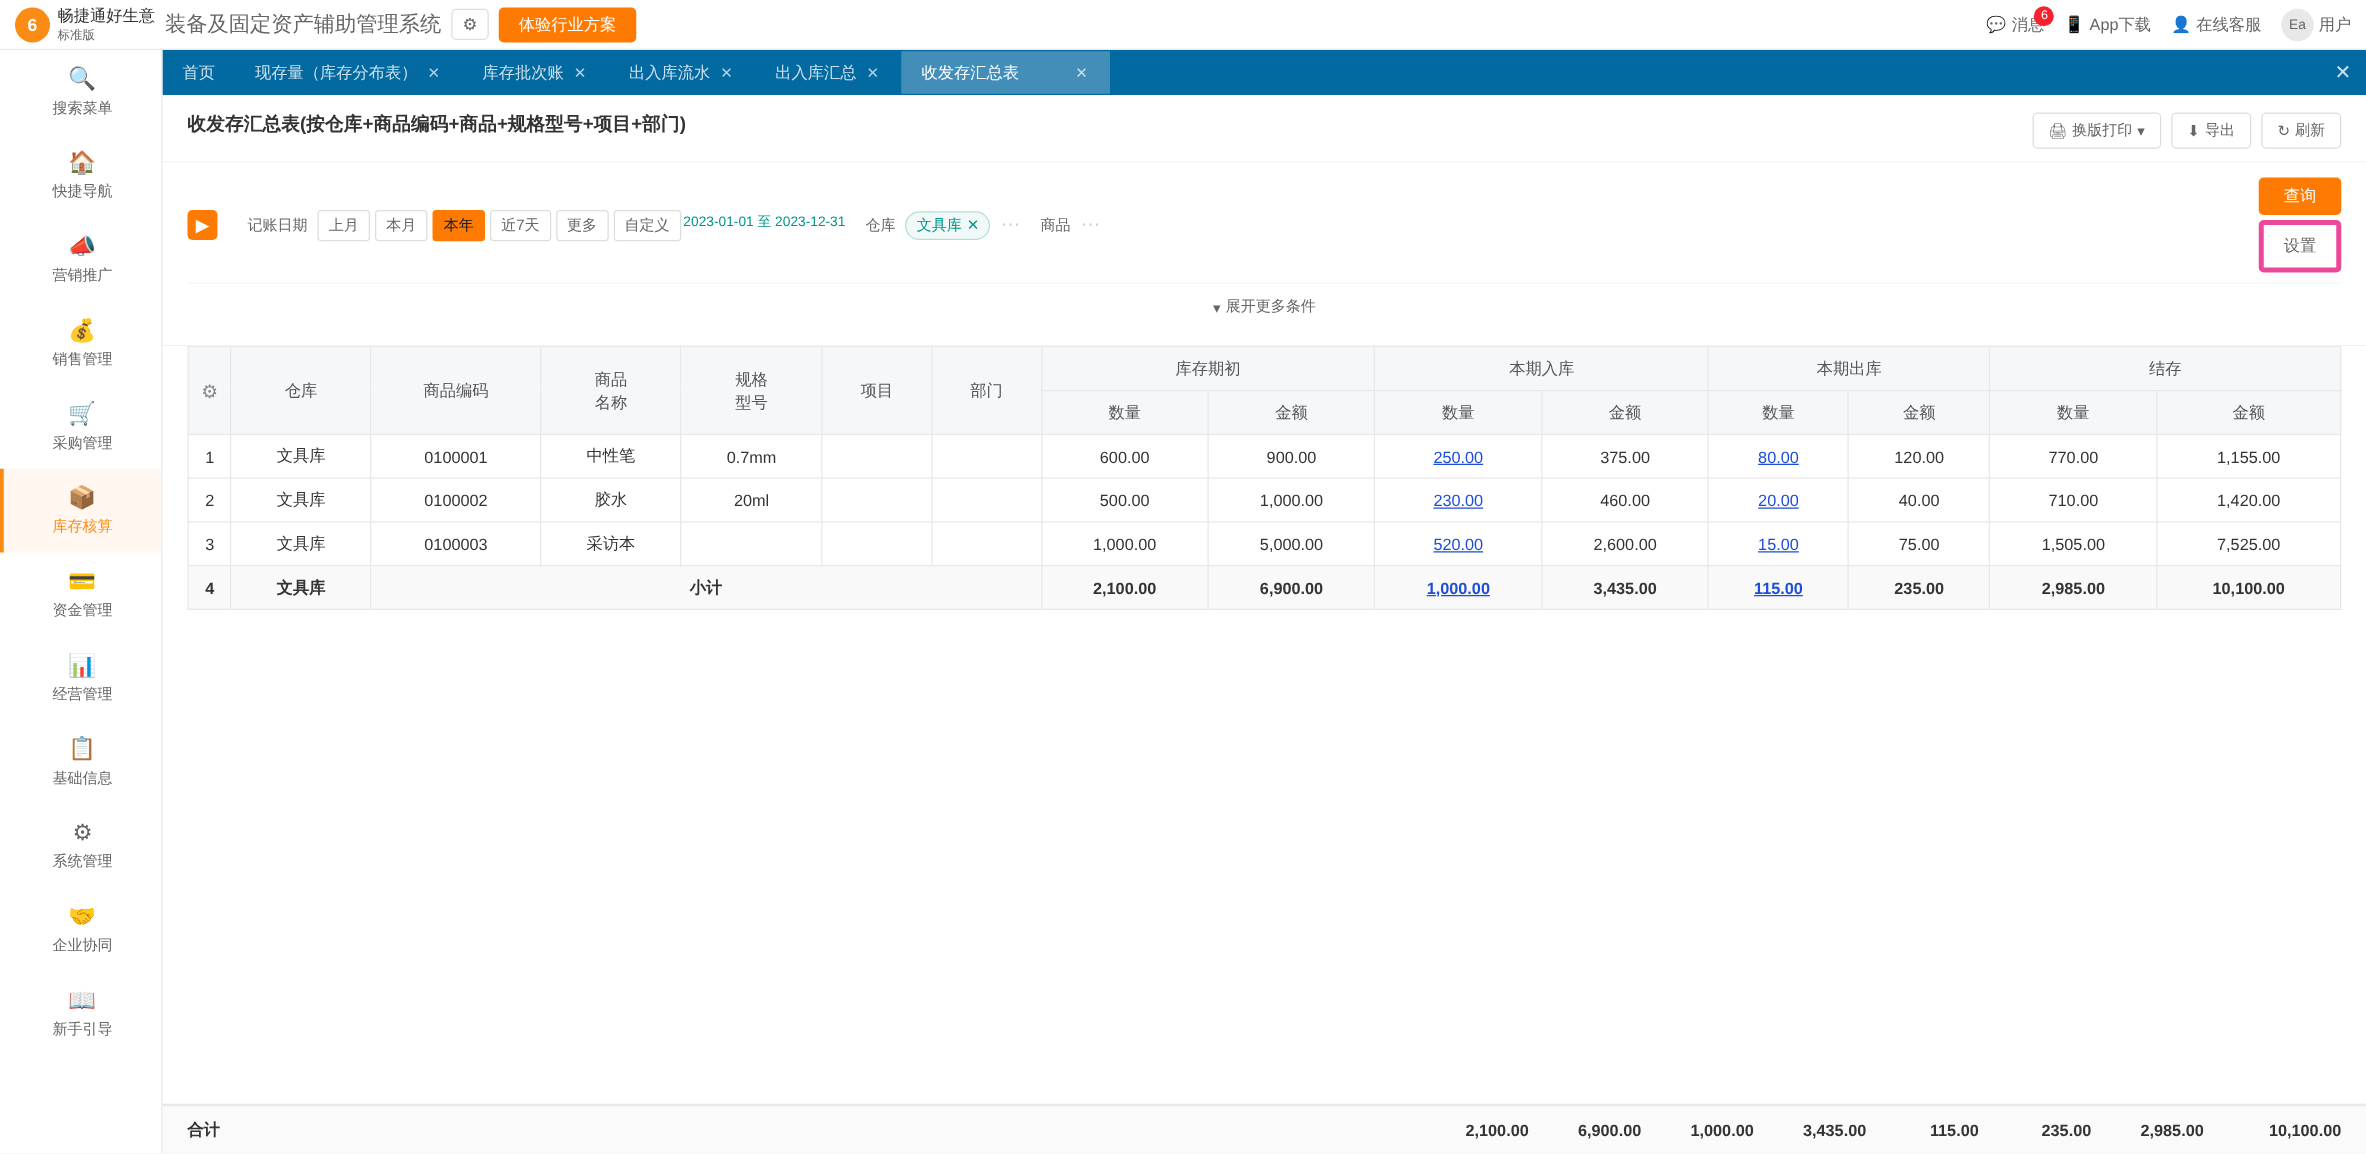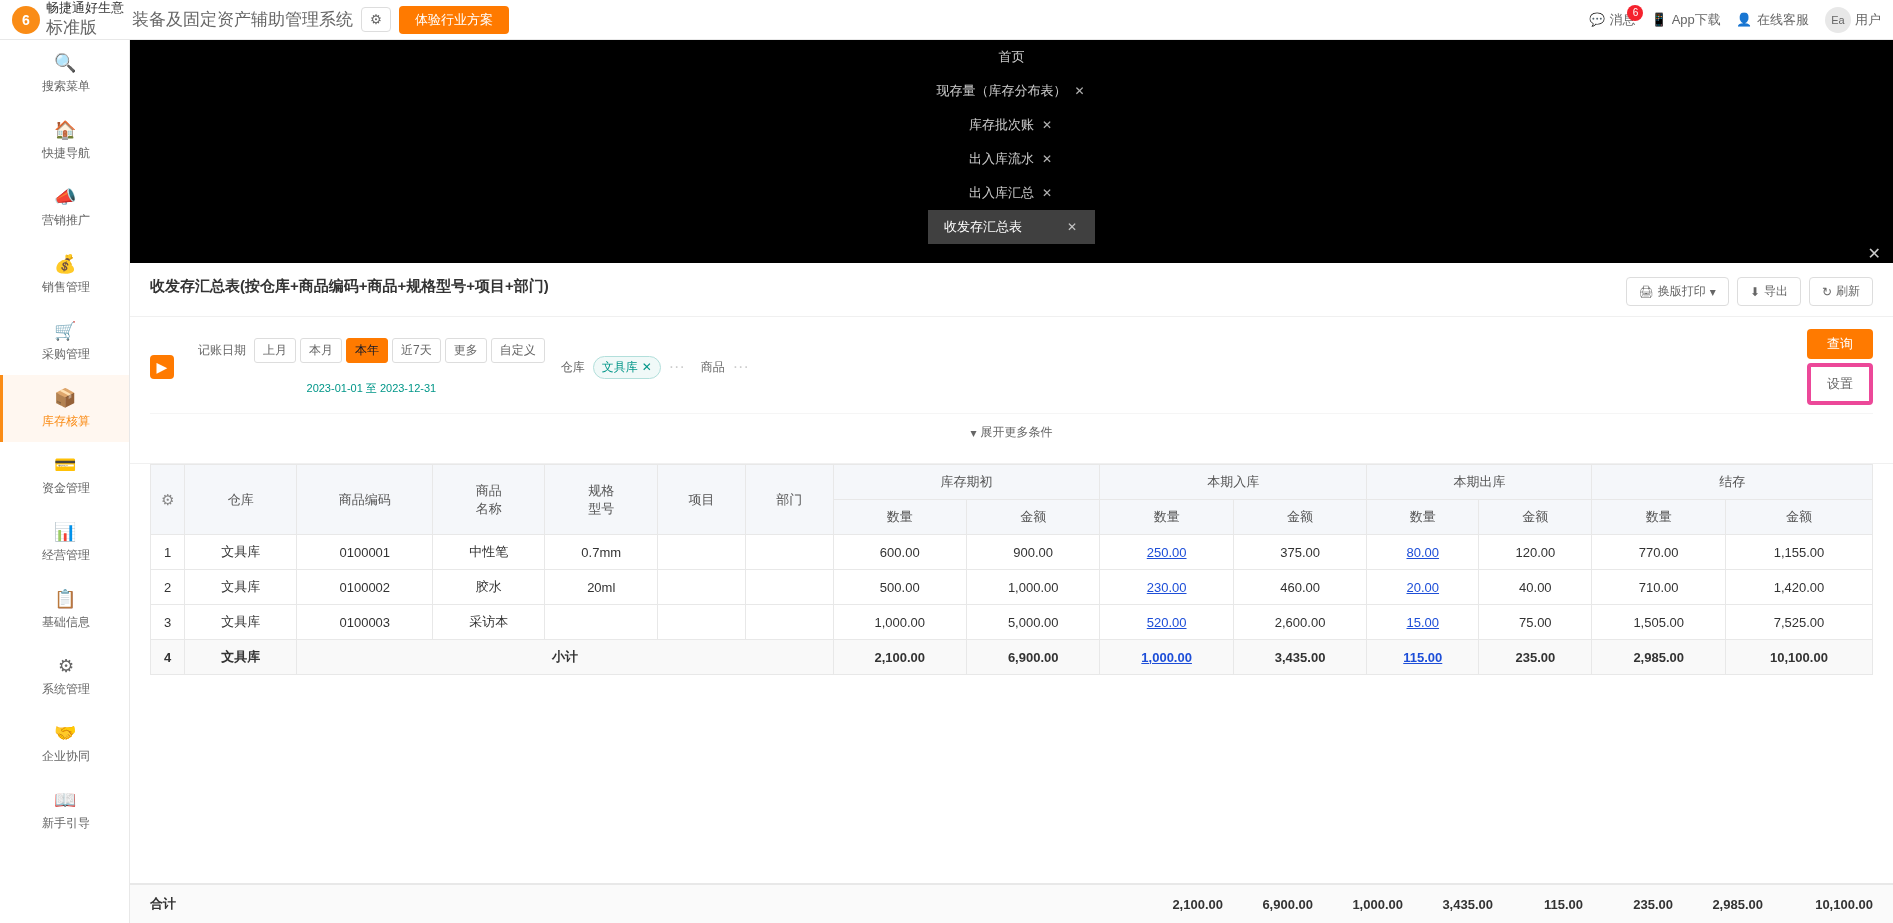--- a/index.html
+++ b/index.html
@@ -2,21 +2,21 @@
 <html><head>
   <meta charset="utf-8">
   <style>
     * { box-sizing: border-box; margin: 0; padding: 0; font-family: 'Microsoft YaHei', Arial, sans-serif; }
     body { background: #f0f2f5; font-size: 13px; color: #333; display: flex; flex-direction: column; height: 923px; overflow: hidden; }
 
     
     .topbar { background: #fff; height: 40px; display: flex; align-items: center; padding: 0 12px; border-bottom: 1px solid #e8e8e8; justify-content: space-between; }
     .topbar-left { display: flex; align-items: center; gap: 8px; }
     .logo-icon { width: 28px; height: 28px; background: #fa8c16; border-radius: 50%; display: flex; align-items: center; justify-content: center; color: #fff; font-weight: bold; font-size: 14px; }
-    .app-name { font-size: 17px; color: #666; line-height: 1.3; }
+    .app-name { font-size: 10px; color: #666; line-height: 1.3; }
     .app-name-main { font-size: 13px; color: #333; font-weight: 500; }
     .system-title { color: #666; font-size: 17px; }
     .industry-btn { background: #ff7a00; color: white; border: none; padding: 5px 16px; border-radius: 4px; cursor: pointer; font-size: 13px; }
     .settings-icon-btn { background: none; border: 1px solid #ddd; padding: 4px 8px; border-radius: 4px; cursor: pointer; color: #666; }
     .topbar-right { display: flex; gap: 16px; align-items: center; color: #666; font-size: 13px; }
     .topbar-right-item { display: flex; align-items: center; gap: 4px; cursor: pointer; position: relative; }
     .badge { background: #f5222d; color: white; border-radius: 50%; width: 16px; height: 16px; font-size: 10px; display: flex; align-items: center; justify-content: center; position: absolute; top: -6px; right: -8px; }
     .user-avatar { width: 26px; height: 26px; background: #e8e8e8; border-radius: 50%; display: flex; align-items: center; justify-content: center; font-size: 11px; }
 
     
@@ -25,21 +25,21 @@
     
     .sidebar { width: 130px; background: #fff; border-right: 1px solid #e8e8e8; display: flex; flex-direction: column; overflow-y: auto; }
     .sidebar-item { display: flex; flex-direction: column; align-items: center; padding: 12px 8px; cursor: pointer; color: #666; font-size: 12px; gap: 4px; border-left: 3px solid transparent; }
     .sidebar-item.active { color: #fa8c16; background: #fff7f0; border-left-color: #fa8c16; }
     .sidebar-icon { font-size: 18px; }
 
     
     .content-area { flex: 1; display: flex; flex-direction: column; overflow: hidden; }
 
     
-    .tab-bar { background: #000000; display: flex; align-items: center; padding: 0; min-height: 36px; flex-direction: column; }
+    .tab-bar { background: #0369a1; display: flex; align-items: center; padding: 0; min-height: 36px; }
     .tab-item { padding: 8px 16px; color: rgba(255,255,255,0.8); cursor: pointer; font-size: 13px; display: flex; align-items: center; gap: 6px; white-space: nowrap; }
     .tab-item.active { background: rgba(255,255,255,0.25); color: #fff; gap: 43px; }
     .tab-close { font-size: 12px; color: rgba(255,255,255,0.7); cursor: pointer; padding: 1px 2px; border-radius: 2px; }
     .tab-bar-close { margin-left: auto; padding: 0 12px; color: rgba(255,255,255,0.8); cursor: pointer; font-size: 16px; }
 
     
     .page-content { flex: 1; overflow-y: auto; background: #f5f7fa; padding: 0; }
     .page-inner { background: #fff; margin: 0; min-height: 100%; }
 
     
@@ -223,21 +223,21 @@
             <button class="btn-action">
               <span>↻</span>
               <span>刷新</span>
             </button>
           </div>
         </div>
 
         <div class="filter-area">
           <div class="filter-row">
             <div class="arrow-toggle">▶</div>
-            <div style="display:flex;flex-direction:column;gap:16px;align-items:center;">
+            <div style="display:flex;flex-direction:row;gap:2px;">
               <div style="display:flex;align-items:center;gap:8px;">
                 <span class="filter-label">记账日期</span>
                 <div class="filter-date-group">
                   <button class="date-btn">上月</button>
                   <button class="date-btn">本月</button>
                   <button class="date-btn active">本年</button>
                   <button class="date-btn">近7天</button>
                   <button class="date-btn">更多</button>
                   <button class="date-btn">自定义</button>
                 </div>

